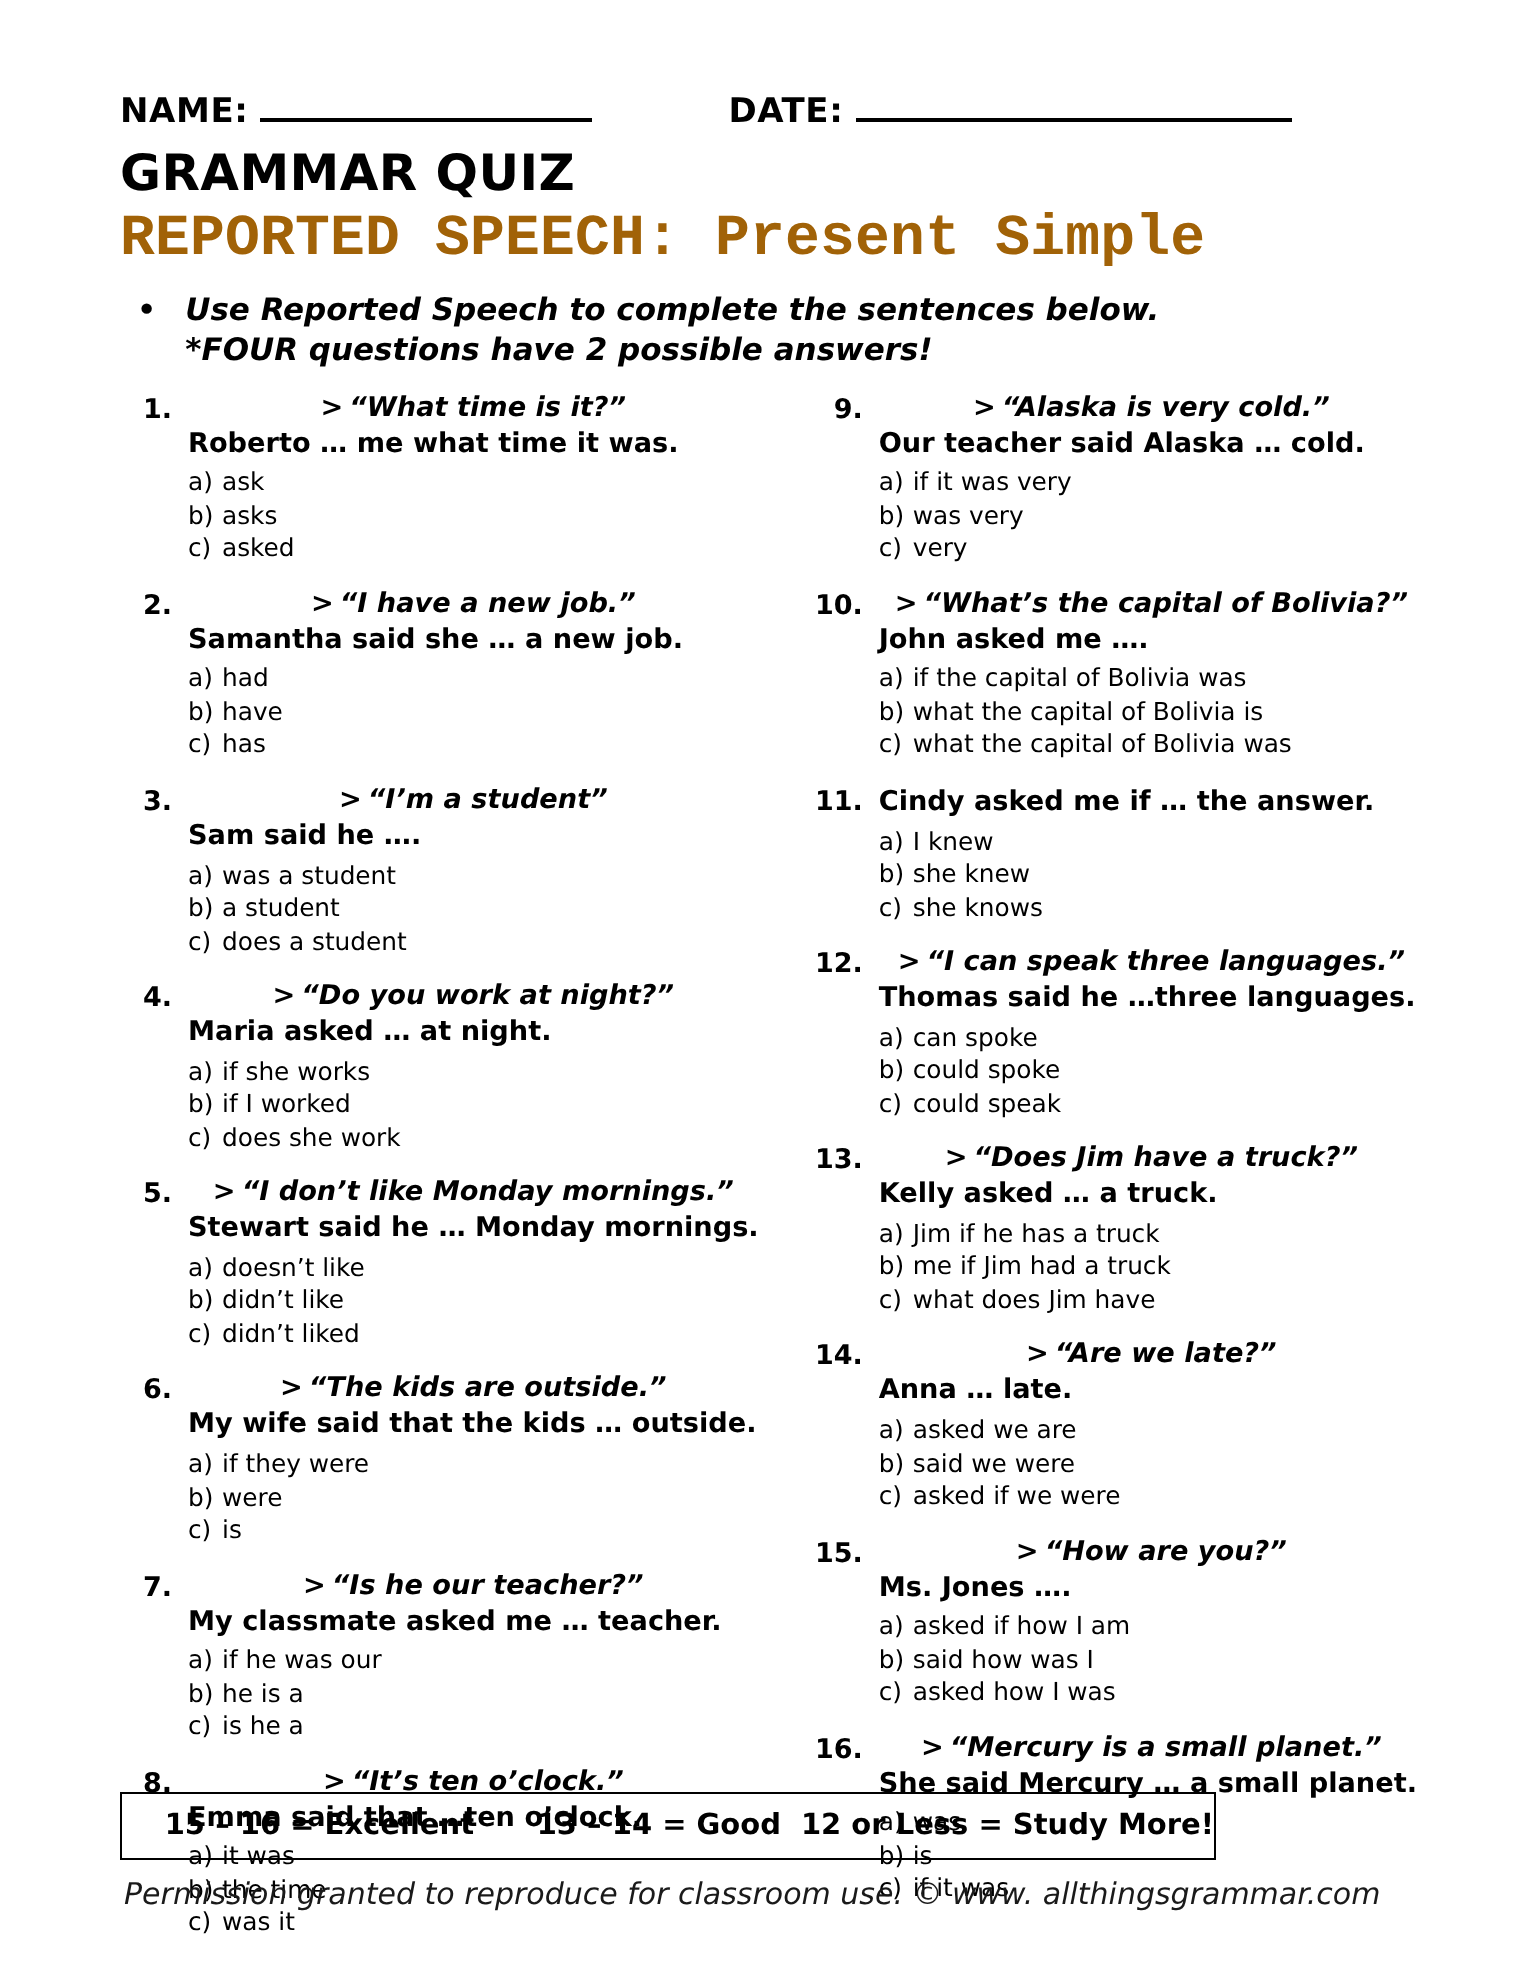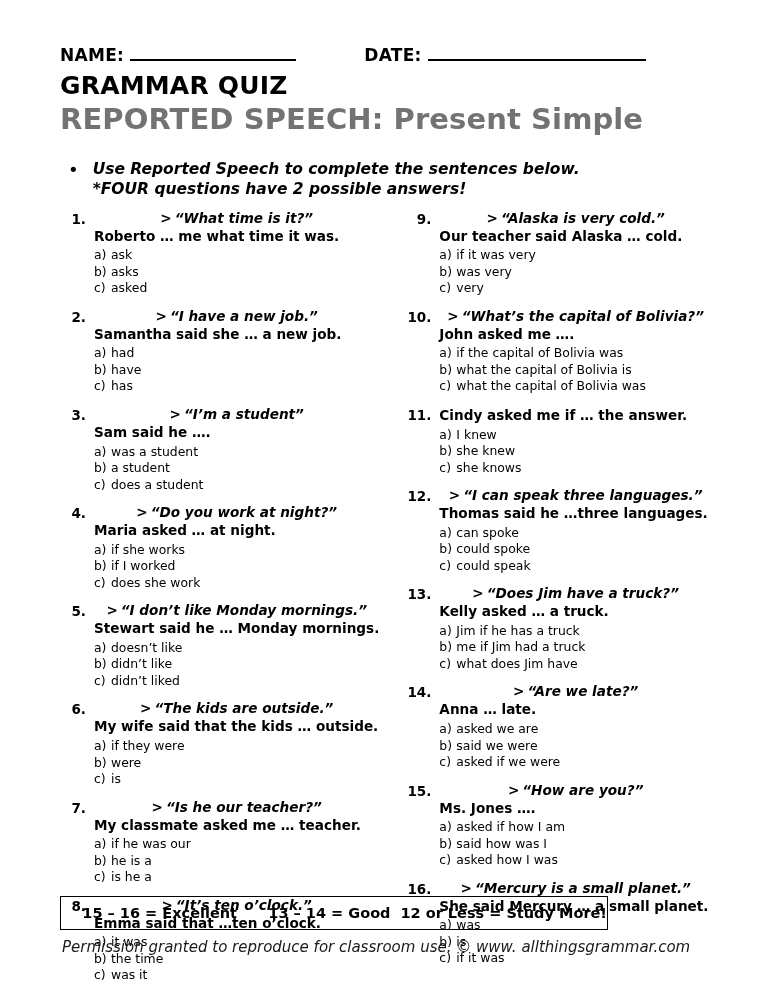--- a/index.html
+++ b/index.html
@@ -44,24 +44,25 @@
 
   .quiz-title {
     font-size: 25px;
     font-weight: bold;
     letter-spacing: 0.2px;
     margin: 2px 0 2px 0;
   }
   .main-title {
     font-size: 29px;
     font-weight: bold;
-    color: #737373;
+    color: #a16207;
     letter-spacing: 0.1px;
-    margin: 2px 0 24px 0;
+    margin: 2px 0 10px 0;
     white-space: nowrap;
+    font-family: Liberation Mono, monospace;
   }
 
   .instructions {
     display: flex;
     align-items: flex-start;
     margin: 6px 0 10px 8px;
   }
   .bullet {
     font-size: 18px;
     line-height: 18px;

